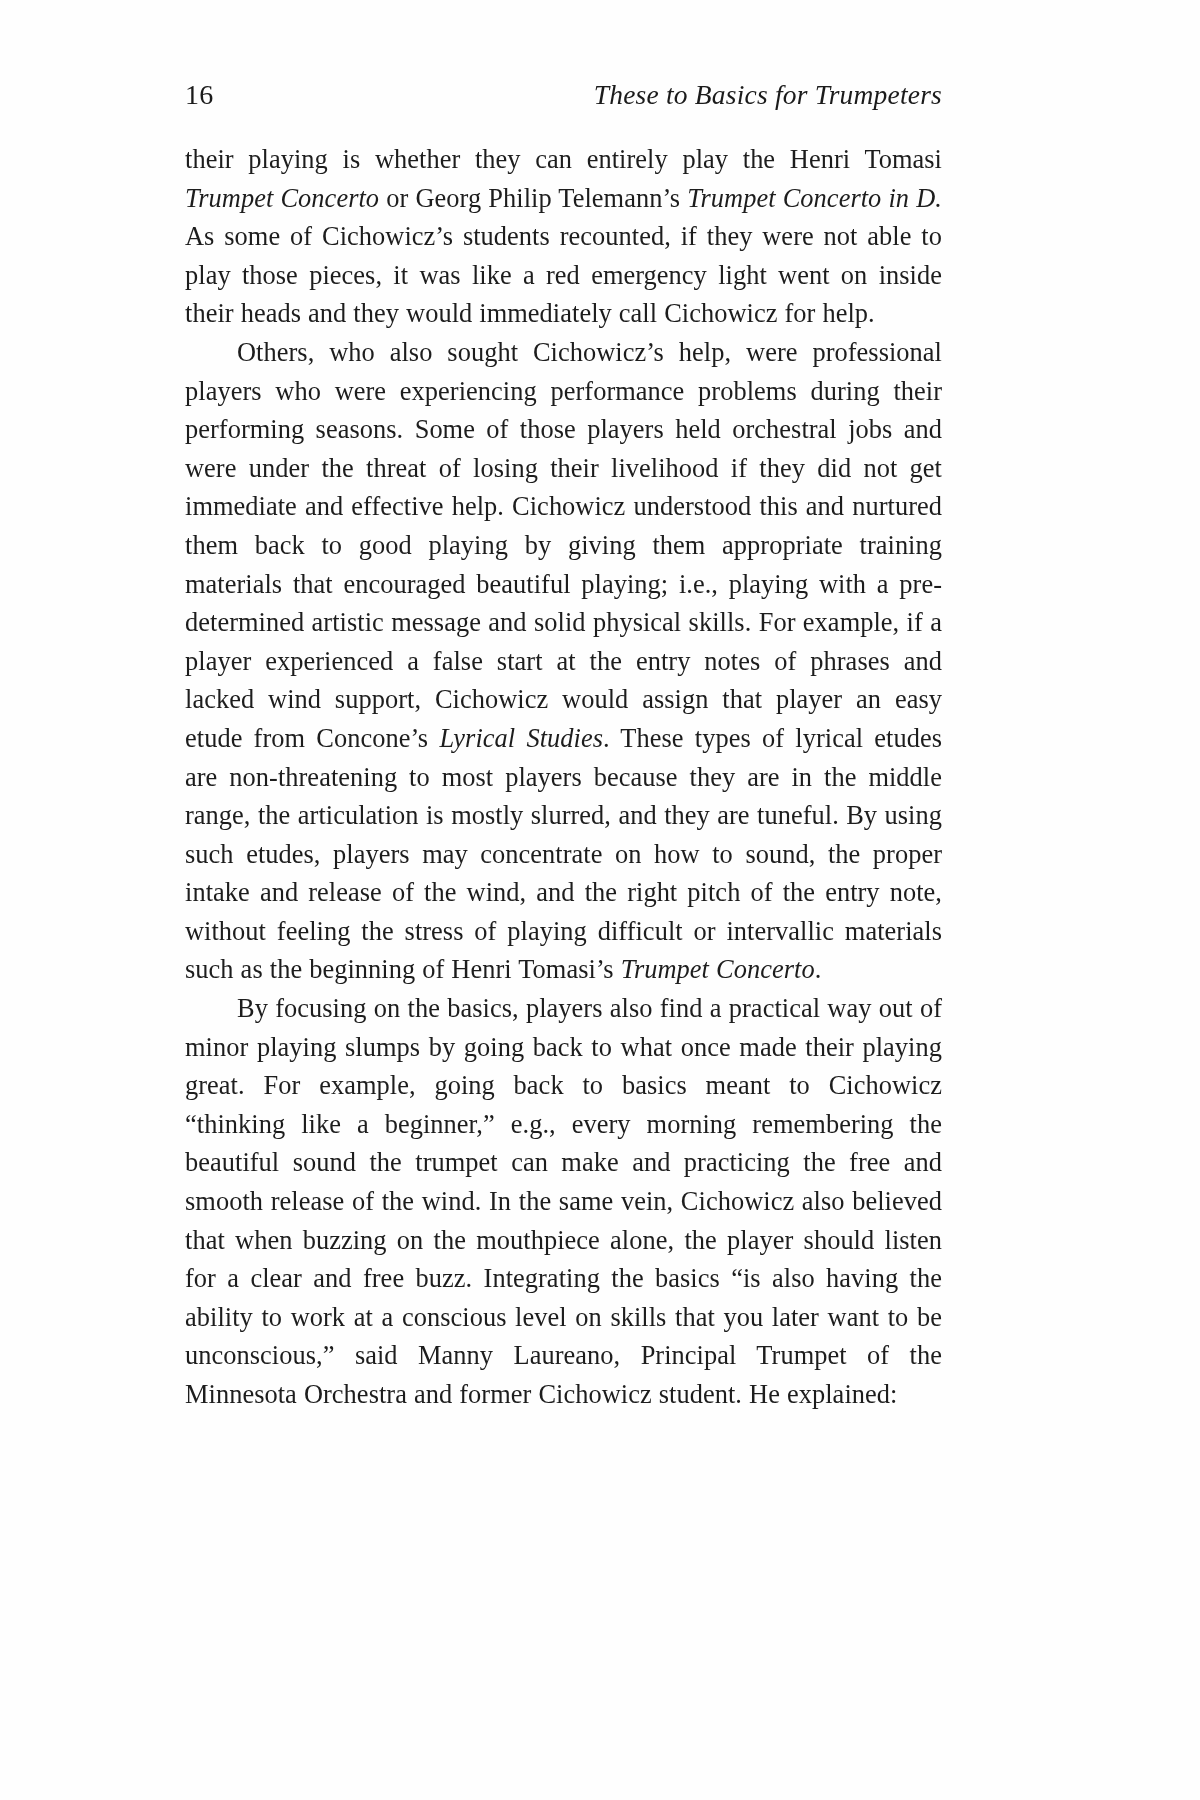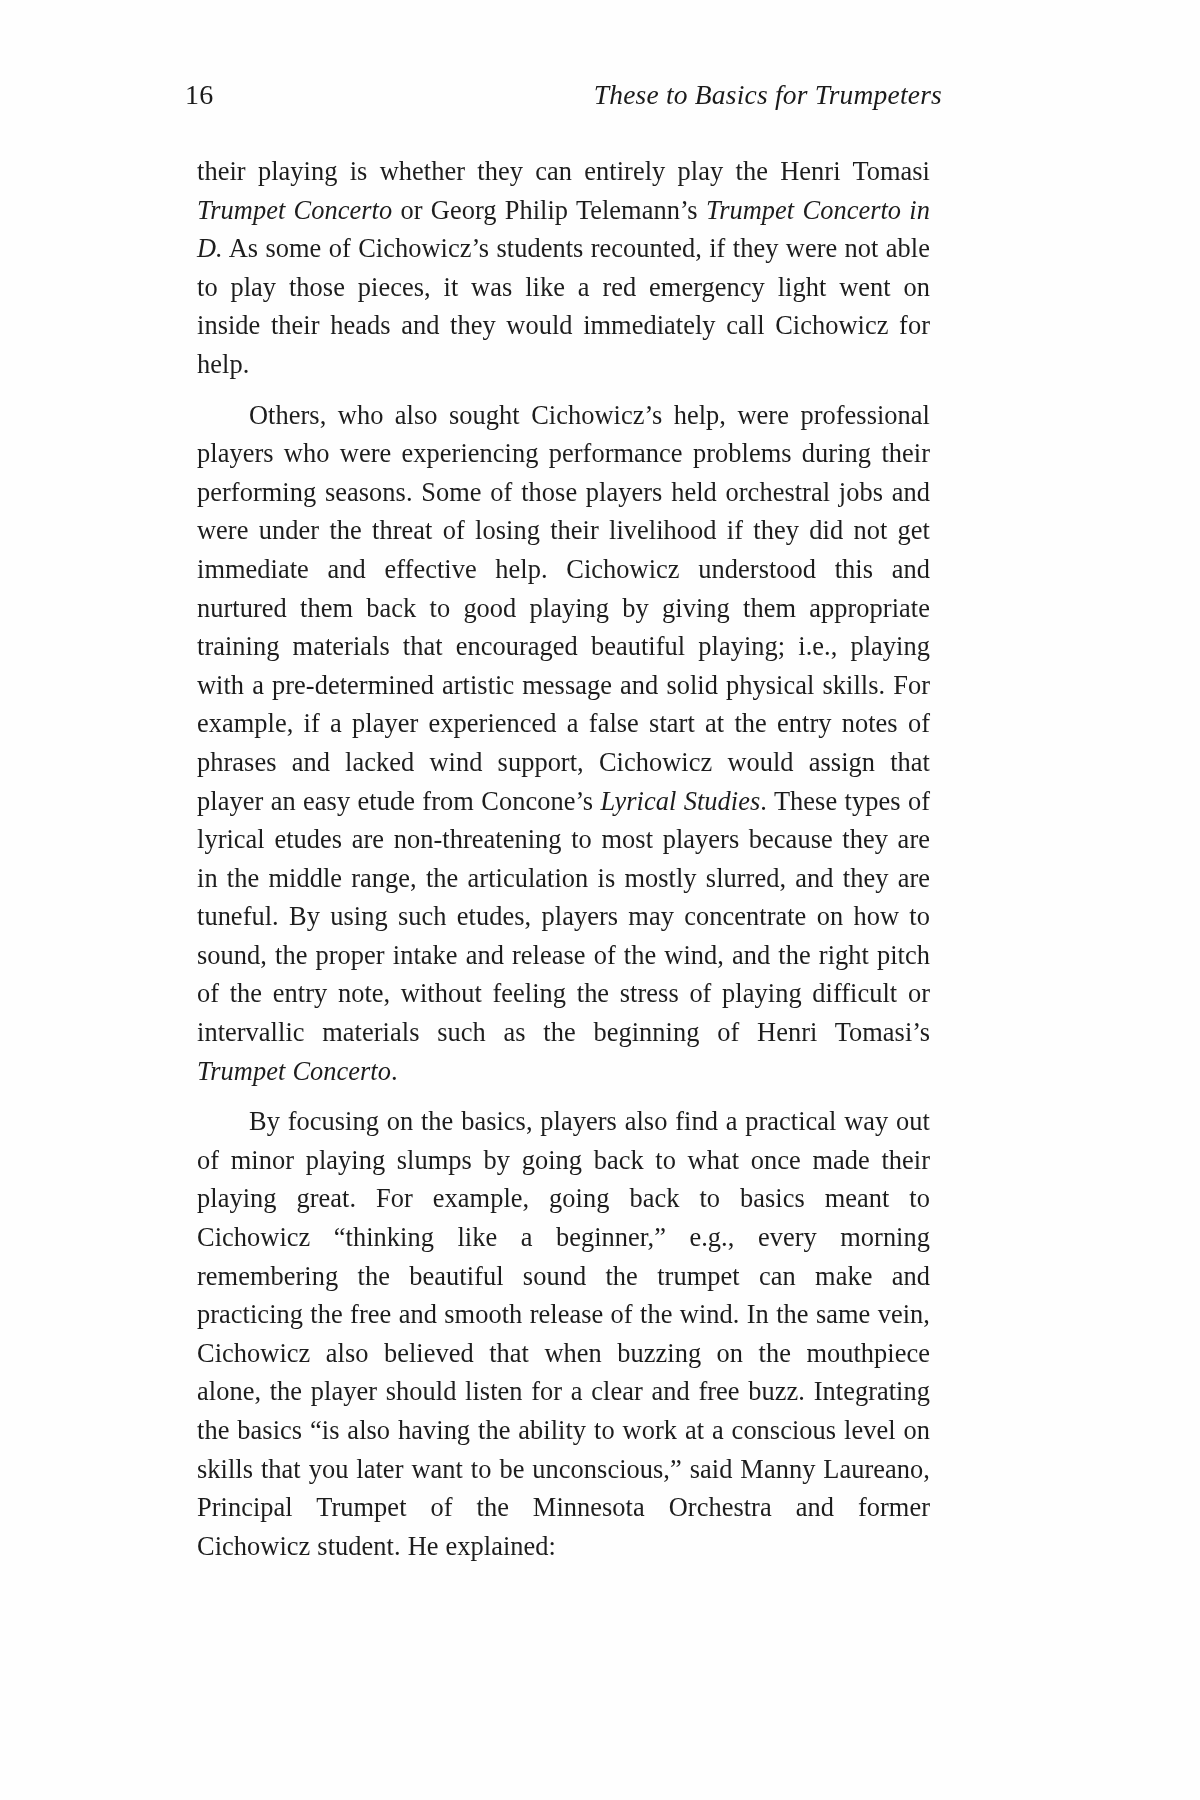--- a/index.html
+++ b/index.html
@@ -55,21 +55,21 @@
 
   
   .textblock {
     position: absolute;
     left: 185px;
     top: 140px;
     width: 757px;
   }
 
   .para {
-    margin: 12px;
+    margin: 0;
     text-align: justify;
     text-justify: inter-word;
     font-size: 26.4px;
     line-height: 38.6px;
     letter-spacing: 0.05px;
     word-spacing: 0.4px;
     color: #1d1d1d;
     hyphens: manual;
     font-family: Liberation Serif, serif;
   }

